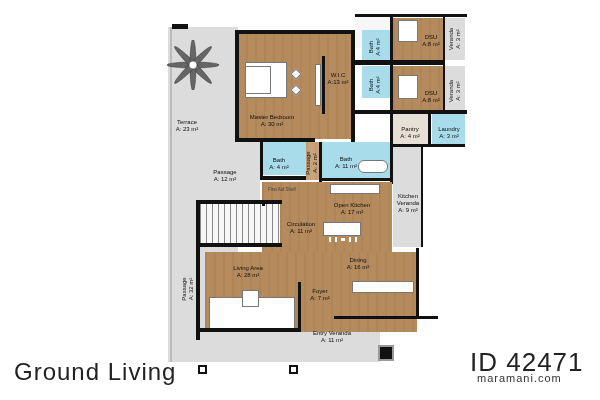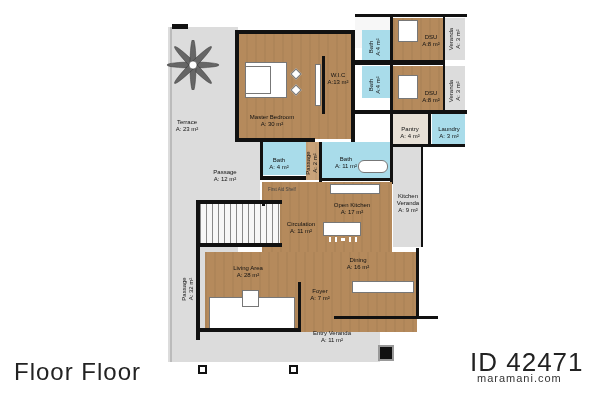--- a/index.html
+++ b/index.html
@@ -204,15 +204,15 @@
 </div>
 <div class="lbl-v" style="left:172px;top:282px;width:32px;">
   <div>Passage</div>
   <div>A: 32 m²</div>
 </div>
 <div class="lbl" style="left:312px;top:330px;width:40px;">
   <div>Entry Veranda</div>
   <div>A: 11 m²</div>
 </div>
 
-<div class="title-gf">Floor Floor</div>
+<div class="title-gf">Ground Living</div>
 <div class="id-big">ID 42471</div>
 <div class="site">maramani.com</div>
 
 </body></html>

